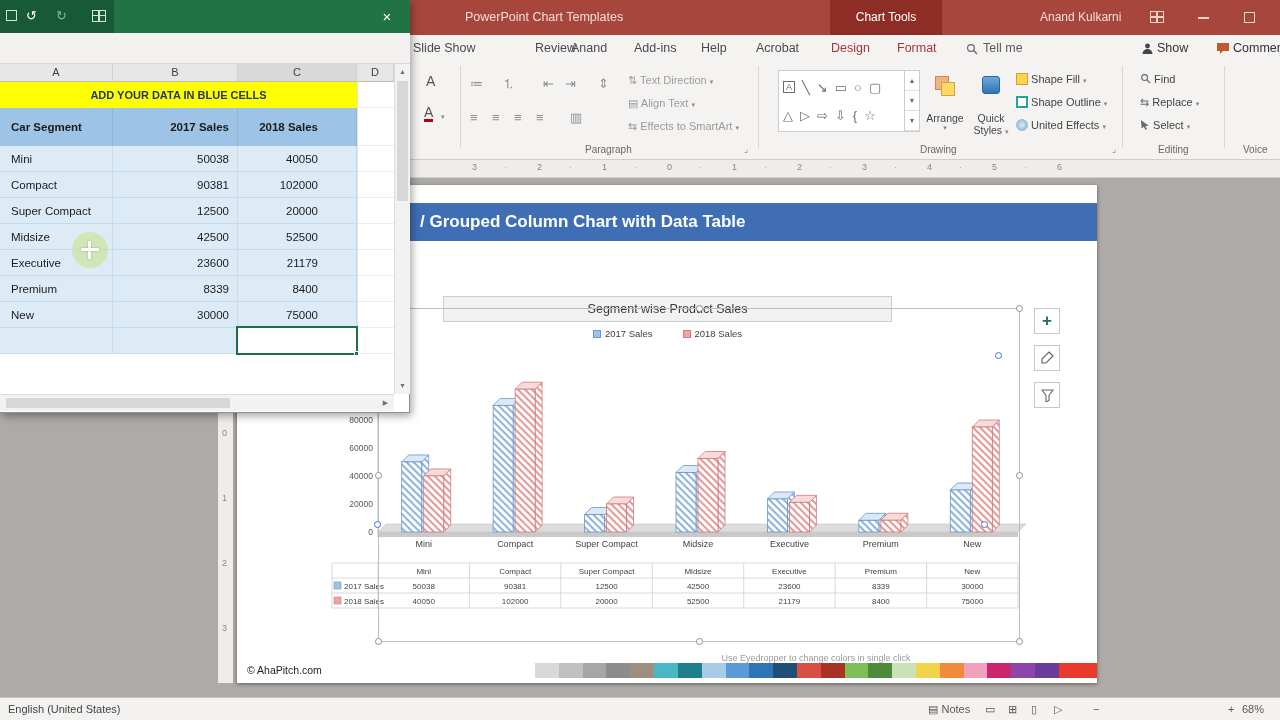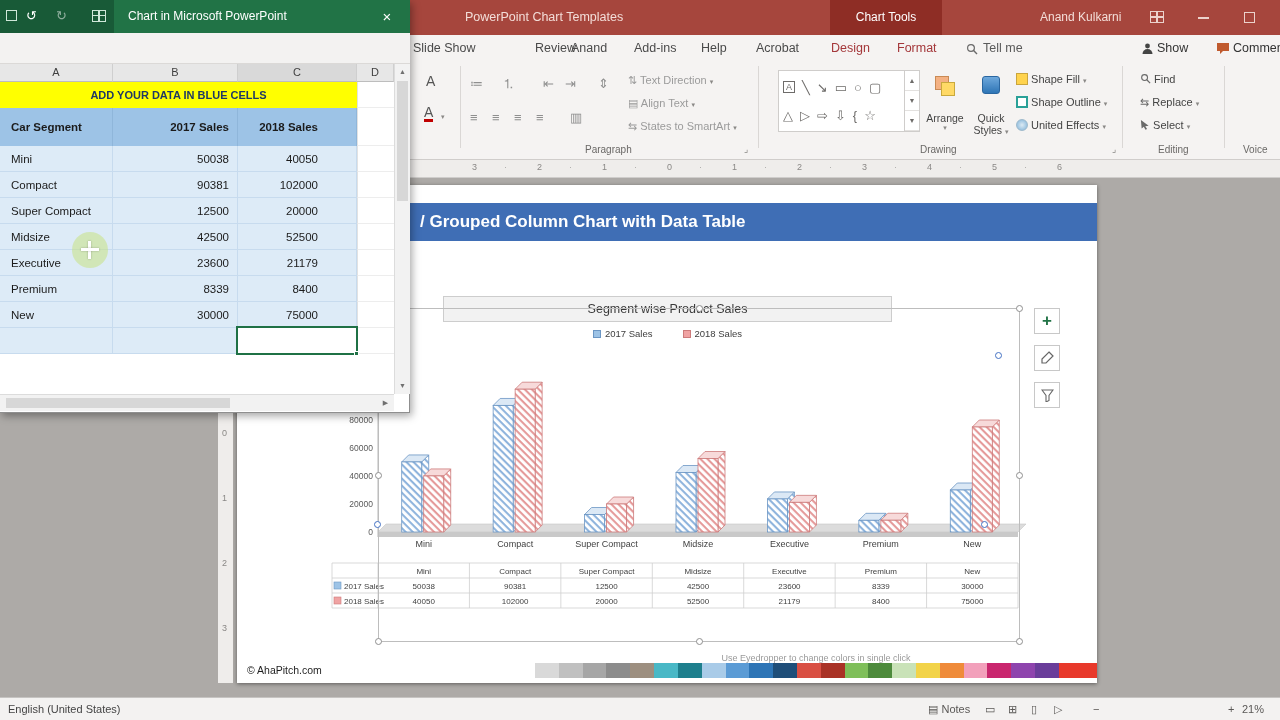--- a/index.html
+++ b/index.html
@@ -157,21 +157,21 @@
     <span class="ricon" style="left:543px;top:41px">⇤</span>
     <span class="ricon" style="left:565px;top:41px">⇥</span>
     <span class="ricon" style="left:598px;top:41px">⇕</span>
     <span class="ricon" style="left:470px;top:75px">≡</span>
     <span class="ricon" style="left:492px;top:75px">≡</span>
     <span class="ricon" style="left:514px;top:75px">≡</span>
     <span class="ricon" style="left:536px;top:75px">≡</span>
     <span class="ricon" style="left:570px;top:75px">▥</span>
     <span class="rsmall" style="left:628px;top:39px">⇅ <span>Text Direction</span> <span class="car">▾</span></span>
     <span class="rsmall" style="left:628px;top:62px">▤ <span>Align Text</span> <span class="car">▾</span></span>
-    <span class="rsmall" style="left:628px;top:85px">⇆ <span>States to SmartArt</span> <span class="car">▾</span></span>
+    <span class="rsmall" style="left:628px;top:85px">⇆ <span>Effects to SmartArt</span> <span class="car">▾</span></span>
     <span class="glabel" style="left:585px">Paragraph</span>
     <span class="launcher" style="left:744px">⌟</span>
 
     <div class="gsep" style="left:758px"></div>
 
     <div class="gallery">
       <div class="grow" style="top:3px">
         <span class="gi boxa">A</span>
         <span class="gi">╲</span>
         <span class="gi">↘</span>
@@ -485,33 +485,32 @@
   <div class="statusbar">
     <span class="sl">English (United States)</span>
     <span class="sb-i" style="left:928px">▤ <span>Notes</span></span>
     <span class="sb-i" style="left:985px">▭</span>
     <span class="sb-i" style="left:1008px">⊞</span>
     <span class="sb-i" style="left:1031px">▯</span>
     <span class="sb-i" style="left:1054px">▷</span>
     <span class="sb-i" style="left:1093px">−</span>
 
     <span class="sb-i" style="left:1228px">+</span>
-    <span class="sb-i" style="left:1242px">21%</span>
+    <span class="sb-i" style="left:1242px">68%</span>
 
   </div>
 
   <div class="excel">
     <div class="xl-title">
       <div class="xl-qat">
         <span class="qi" style="left:6px;top:10px;width:11px;height:11px;border:1px solid #cfe7d9"></span>
         <span class="qi" style="left:26px">↺</span>
         <span class="qi" style="left:56px;opacity:.5">↻</span>
         <span class="qi" style="left:92px;top:10px;width:14px;height:12px;border:1px solid #cfe7d9;background:linear-gradient(#0000 45%,#cfe7d9 45%,#cfe7d9 55%,#0000 55%),linear-gradient(90deg,#0000 45%,#cfe7d9 45%,#cfe7d9 55%,#0000 55%)"></span>
       </div>
-      <span class="xl-ttl">Chart in Microsoft PowerPoint</span>
       <span class="xl-close">×</span>
     </div>
     <div class="xl-band"></div>
     <div class="xl-cols" id="xl-cols">
         <div style="width: 113px;">A</div>
         <div style="width: 125px;">B</div>
         <div class="csel" style="width: 119px;">C</div>
         <div style="width: 37px;">D</div>
       </div>
     <div id="xl-rows">

